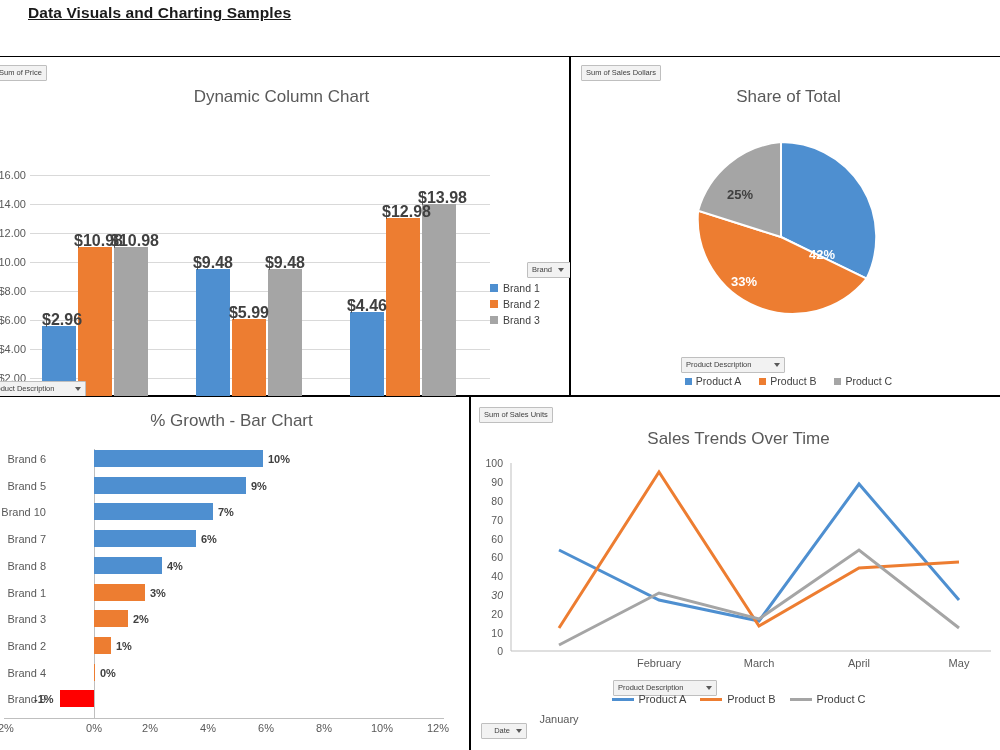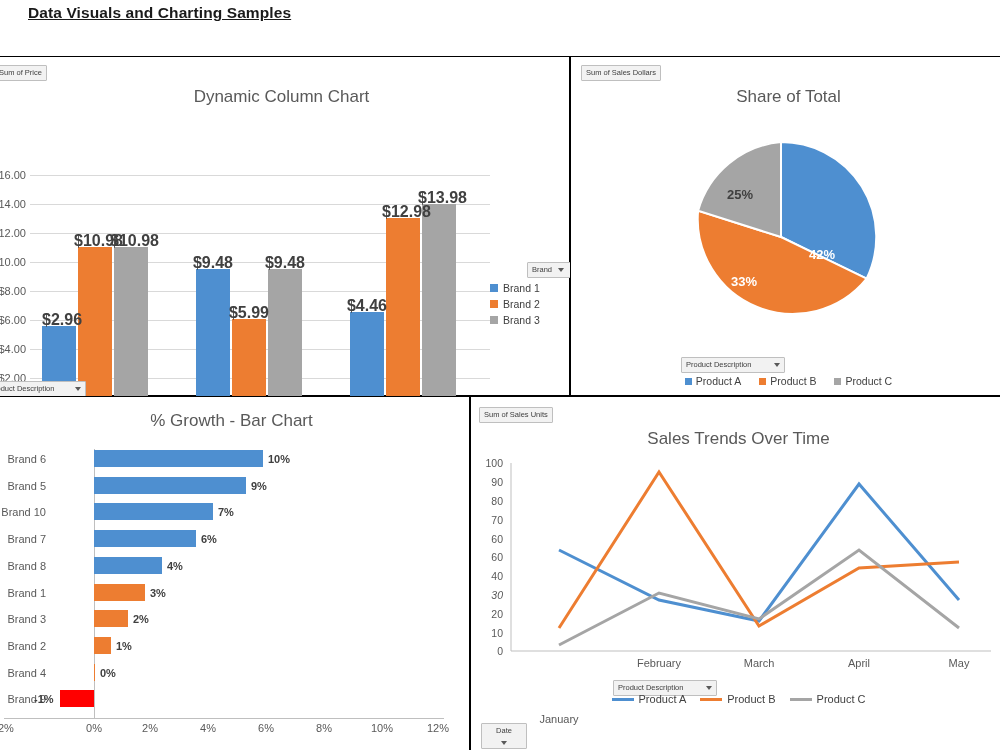--- a/index.html
+++ b/index.html
@@ -306,17 +306,17 @@
     <div class="legend-row">
       <span class="ln-sw" style="background:#ed7d31;"></span>
       <span>Product B</span>
     </div>
     <div class="legend-row">
       <span class="ln-sw" style="background:#a5a5a5;"></span>
       <span>Product C</span>
     </div>
   </div>
 
-  <div class="pivot-btn" style="left:10px;top:326px;width:36px;justify-content:flex-end;flex-direction:column;">
+  <div class="pivot-btn" style="left:10px;top:326px;width:36px;justify-content:flex-end;">
     <span>Date</span>
     <span class="caret"></span>
   </div>
 </div>
 
 </body></html>

